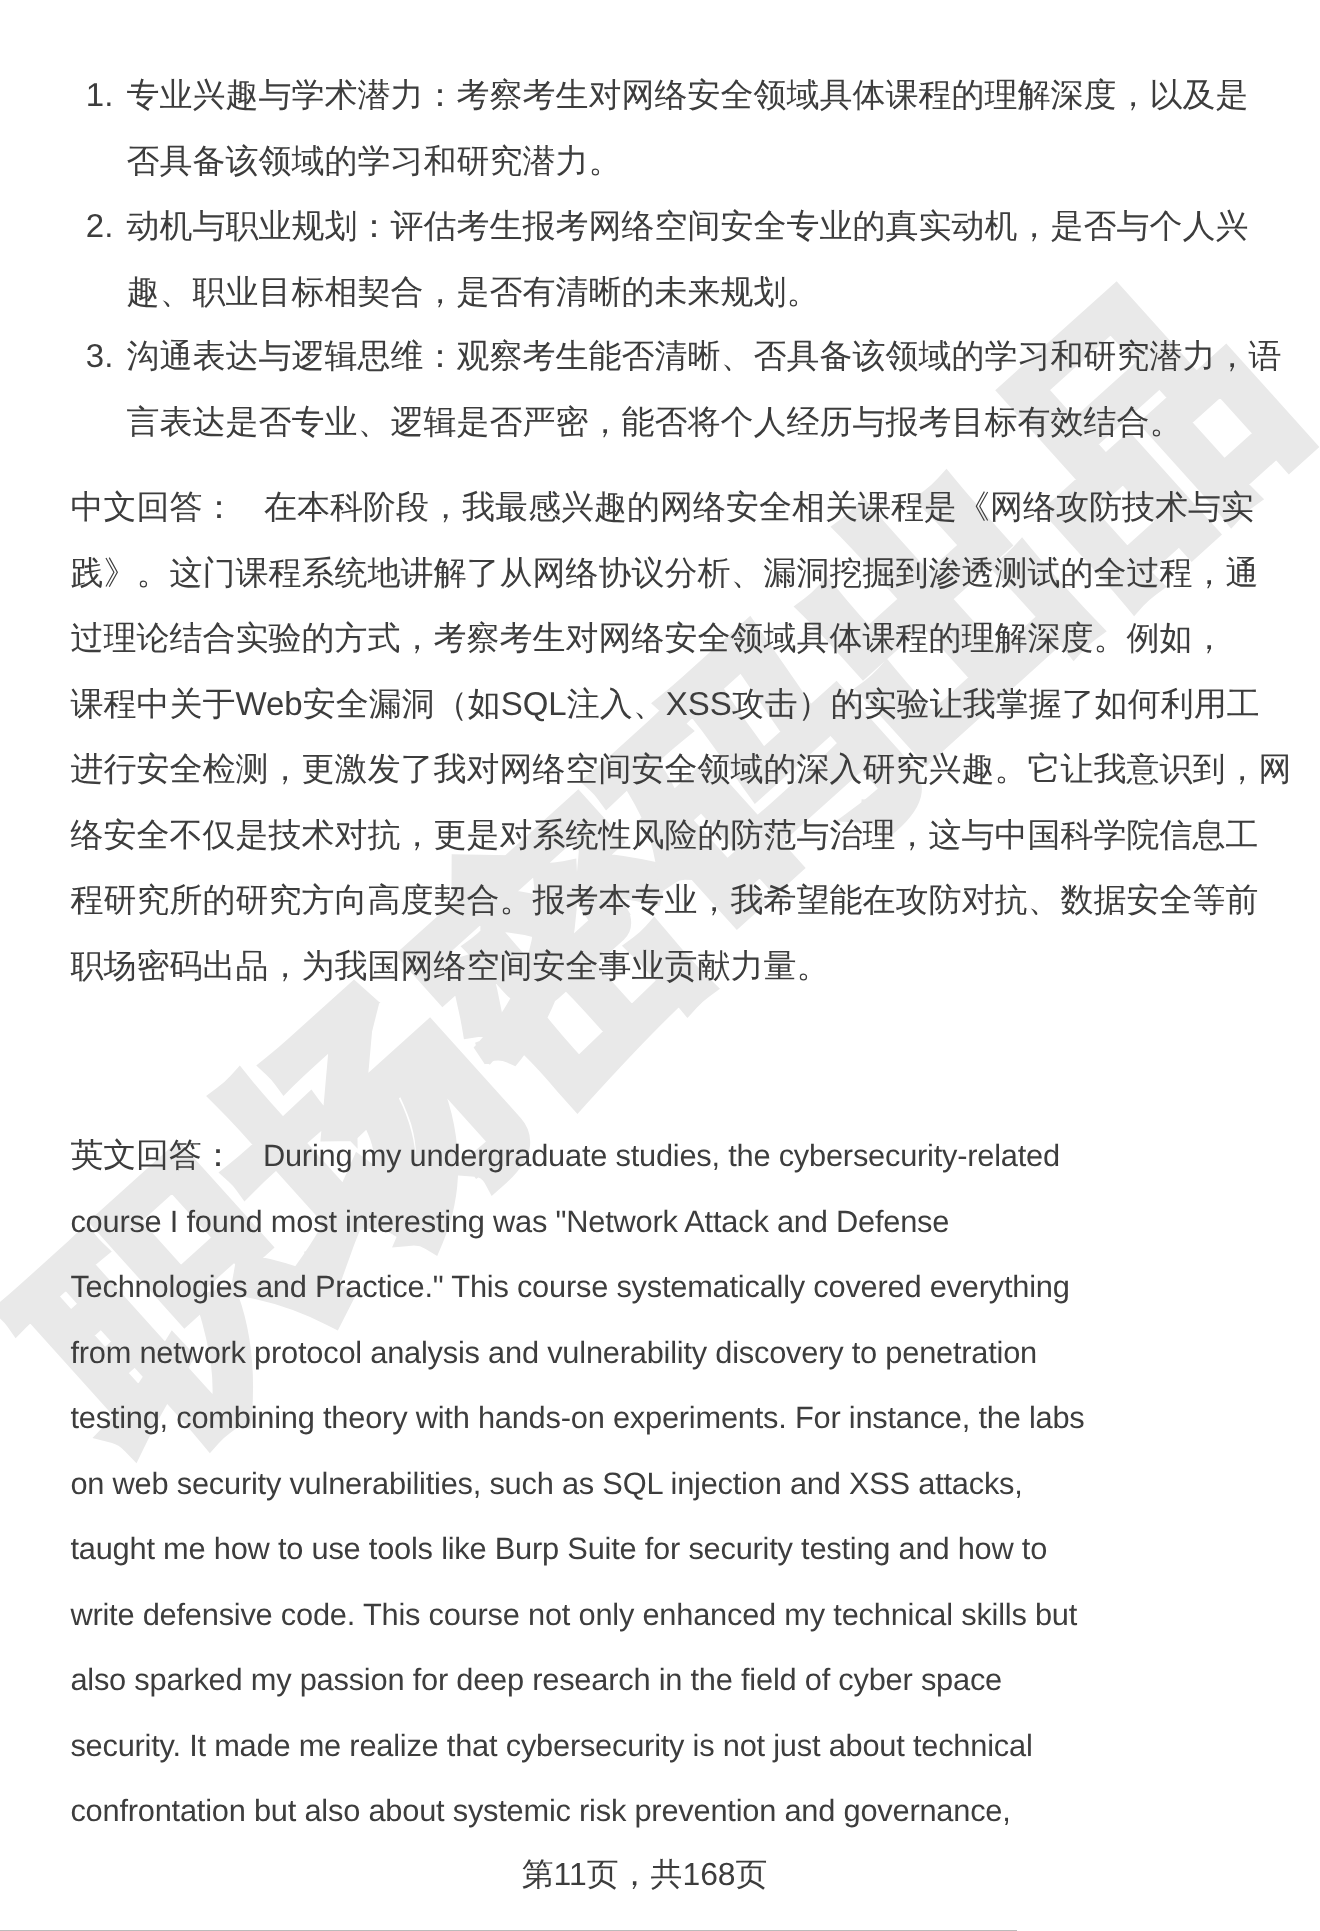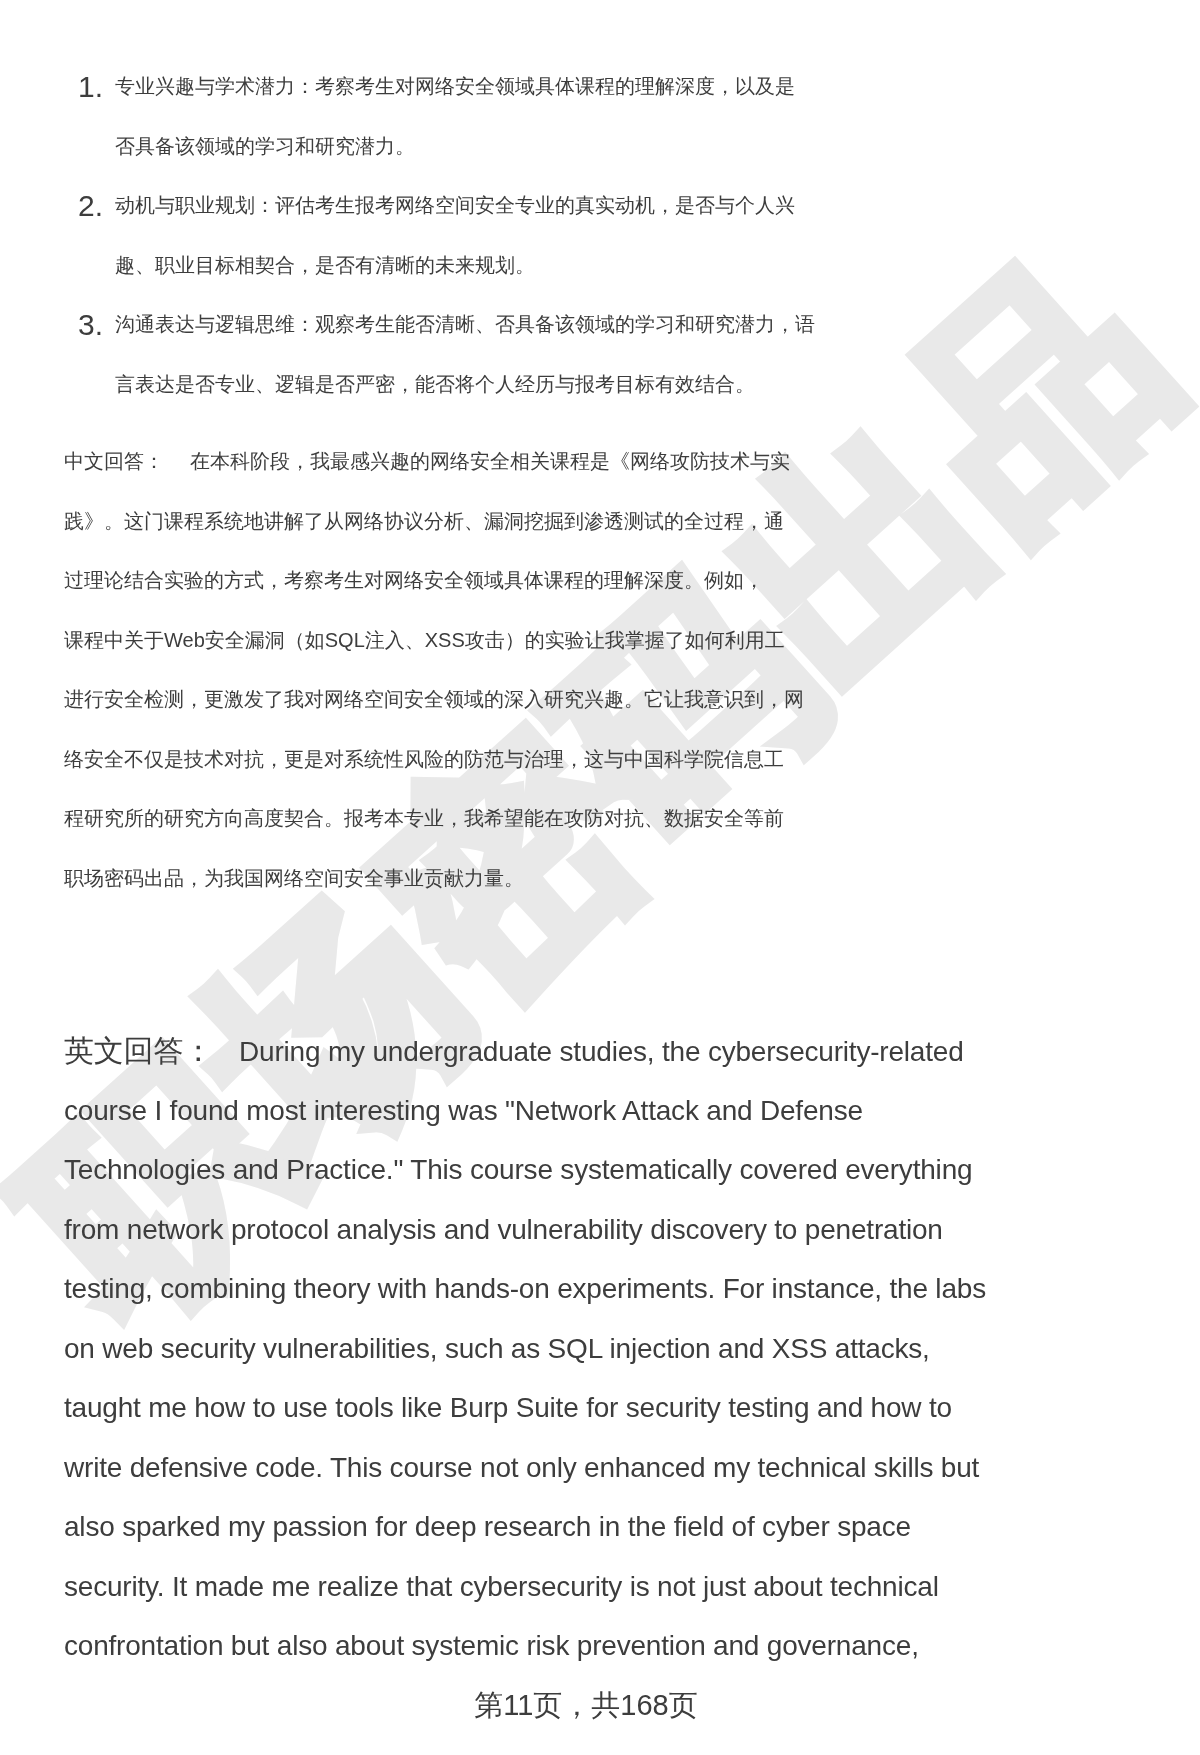--- a/index.html
+++ b/index.html
@@ -30,21 +30,21 @@
     user-select: none;
   }
   
   .block { position: absolute; left: 64px; width: 1076px; z-index: 1; }
   #list-block   { top: 57px;  }
   #zh-block     { top: 432px; }
   #en-block     { top: 1021px;}
   .ln {
     height: 59.5px;
     line-height: 59.5px;
-    font-size: 20px;
+    font-size: 30px;
     white-space: nowrap;
     overflow: visible;
   }
   .en .ln { font-size: 28px; letter-spacing: -0.2px; }
   .li { position: relative; padding-left: 51px; }
   .li .num {
     position: absolute;
     left: 14px; top: 0;
     height: 59.5px; line-height: 59.5px;
     font-size: 30px;

